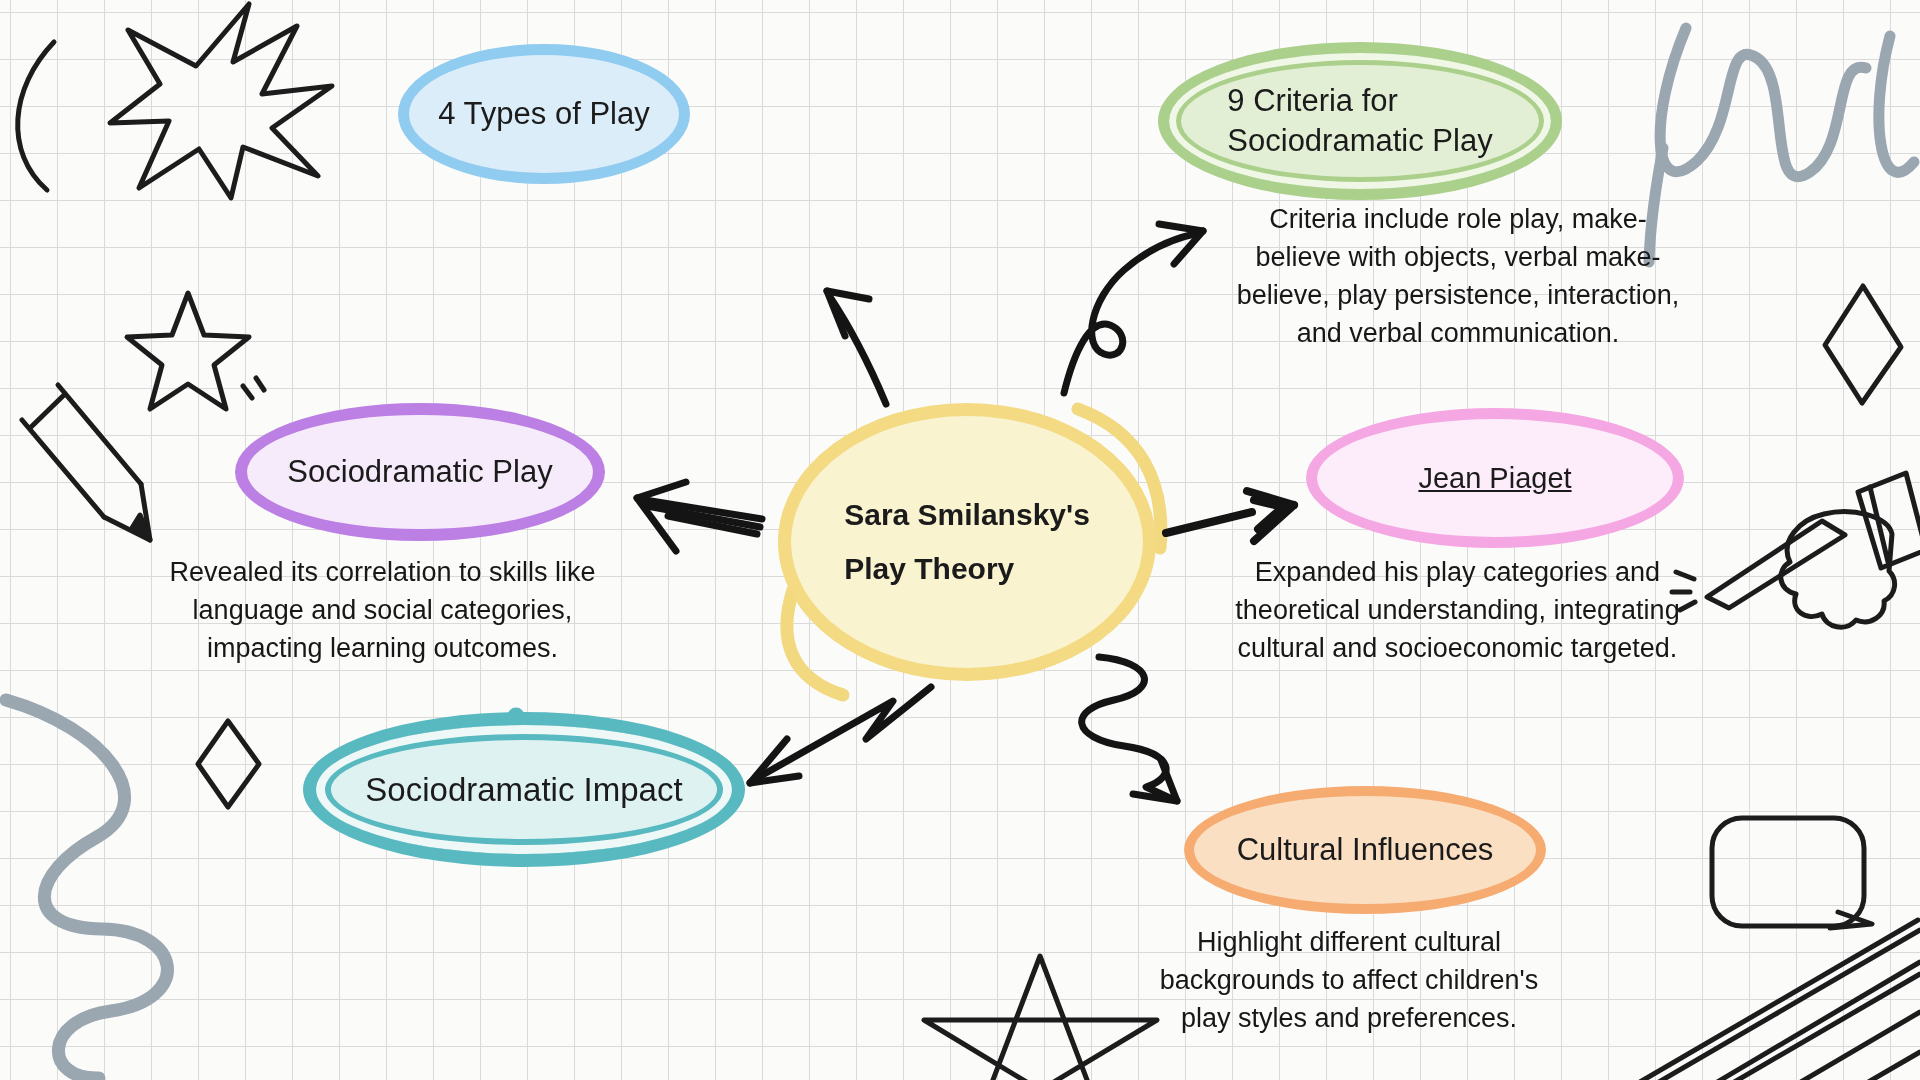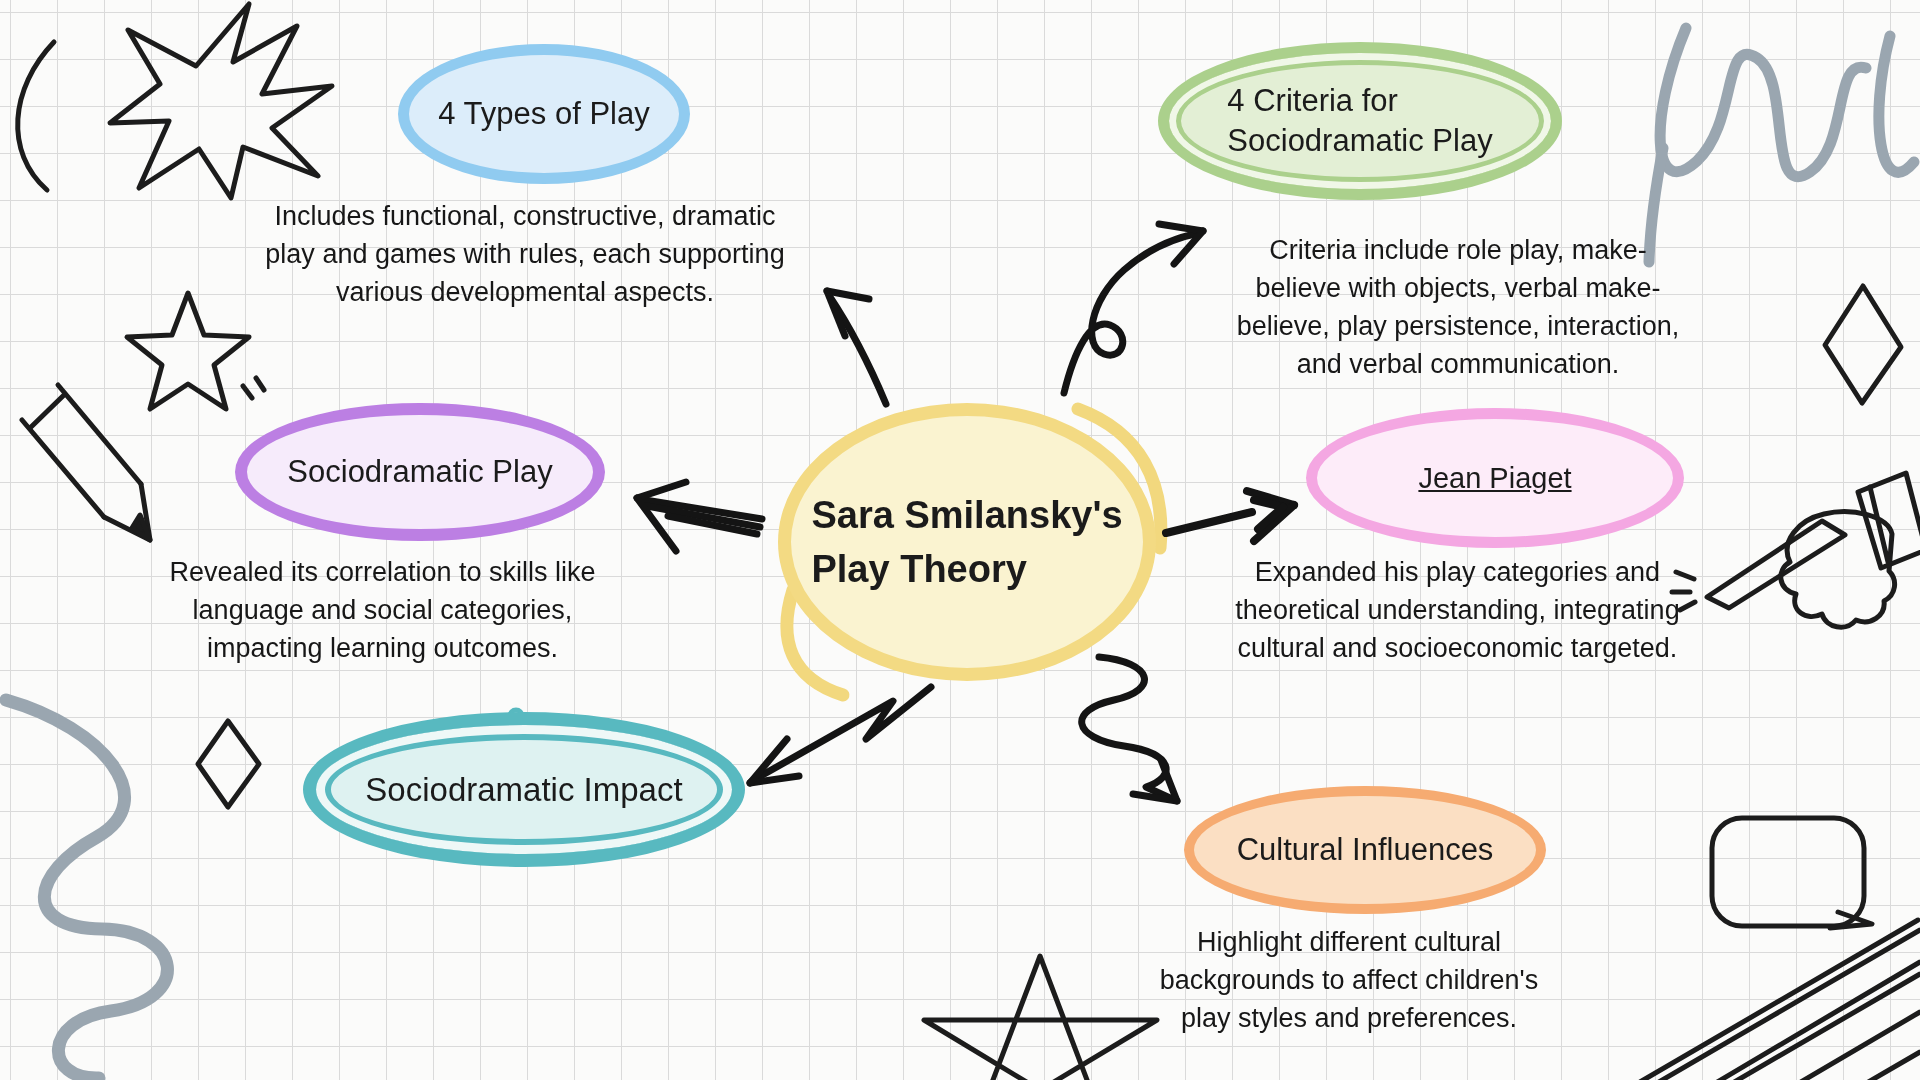--- a/index.html
+++ b/index.html
@@ -18,33 +18,33 @@
     position:absolute;border-radius:50%;box-sizing:border-box;
     display:flex;align-items:center;justify-content:center;text-align:left;
     background:var(--fill);border:11px solid var(--stroke);
   }
   .node .label{font-size:31px;line-height:40px;white-space:pre-line;}
   #node-types   {left:398px;top:44px;width:292px;height:140px;}
   #node-criteria{left:1158px;top:42px;width:404px;height:158px;border-width:11px;
                  box-shadow:inset 0 0 0 7px #f0f7e7, inset 0 0 0 12px var(--stroke);}
   #node-socio   {left:235px;top:403px;width:370px;height:138px;border-width:12px;}
   #node-center  {left:778px;top:403px;width:378px;height:278px;border-width:13px;}
-  #node-center .label{font-size:38px;font-weight:bold;line-height:54px;}
+  #node-center .label{font-size:30px;font-weight:bold;line-height:54px;}
   #node-piaget  {left:1306px;top:408px;width:378px;height:140px;}
   #node-piaget .label{font-size:29px;text-decoration:underline;}
   #node-impact  {left:303px;top:712px;width:442px;height:155px;border-width:13px;
                  box-shadow:inset 0 0 0 9px #eef8f7, inset 0 0 0 15px var(--stroke);}
   #node-impact .label{font-size:33px;}
   #node-cultural{left:1184px;top:786px;width:362px;height:128px;border-width:10px;}
   .desc{
     position:absolute;font-size:27px;line-height:38px;text-align:center;
     white-space:pre-line;color:#171717;
   }
   #desc-types   {left:225px;top:197px;width:600px;}
-  #desc-criteria{left:1188px;top:200px;width:540px;margin-top:31px;}
+  #desc-criteria{left:1188px;top:200px;width:540px;}
   #desc-socio   {left:110px;top:553px;width:545px;}
   #desc-piaget  {left:1190px;top:553px;width:535px;}
   #desc-impact  {left:378px;top:893px;width:475px;}
   #desc-cultural{left:1118px;top:923px;width:462px;}
 </style>
 </head>
 <body>
 
 <div class="canvas">
 
@@ -140,21 +140,21 @@
         <path d="M1177 801 L1161 760"></path>
       </g>
     </g>
   </svg>
 
   <div class="node" id="node-types" style="--fill: #dcedfa; --stroke: #90cbf0;">
     <span class="label">4 Types of Play</span>
   </div>
 
   <div class="node" id="node-criteria" style="--fill: #e3efd5; --stroke: #abd08c;">
-    <span class="label">4 Criteria for
+    <span class="label">9 Criteria for
 Sociodramatic Play</span>
   </div>
 
   <div class="node" id="node-socio" style="--fill: #f6ebfb; --stroke: #bc7fe3;">
     <span class="label">Sociodramatic Play</span>
   </div>
 
   <div class="node" id="node-center" style="--fill: #faf3d0; --stroke: #f3da83;">
     <span class="label">Sara Smilansky's
 Play Theory</span>
@@ -165,23 +165,20 @@
   </div>
 
   <div class="node" id="node-impact" style="--fill: #def2f1; --stroke: #58b9c0;">
     <span class="label">Sociodramatic Impact</span>
   </div>
 
   <div class="node" id="node-cultural" style="--fill: #fbdfc3; --stroke: #f6ab71;">
     <span class="label">Cultural Influences</span>
   </div>
 
-  <div class="desc" id="desc-types">Includes functional, constructive, dramatic
-play and games with rules, each supporting
-various developmental aspects.</div>
   <div class="desc" id="desc-criteria">Criteria include role play, make-
 believe with objects, verbal make-
 believe, play persistence, interaction,
 and verbal communication.</div>
   <div class="desc" id="desc-socio">Revealed its correlation to skills like
 language and social categories,
 impacting learning outcomes.</div>
   <div class="desc" id="desc-piaget">Expanded his play categories and
 theoretical understanding, integrating
 cultural and socioeconomic targeted.</div>

